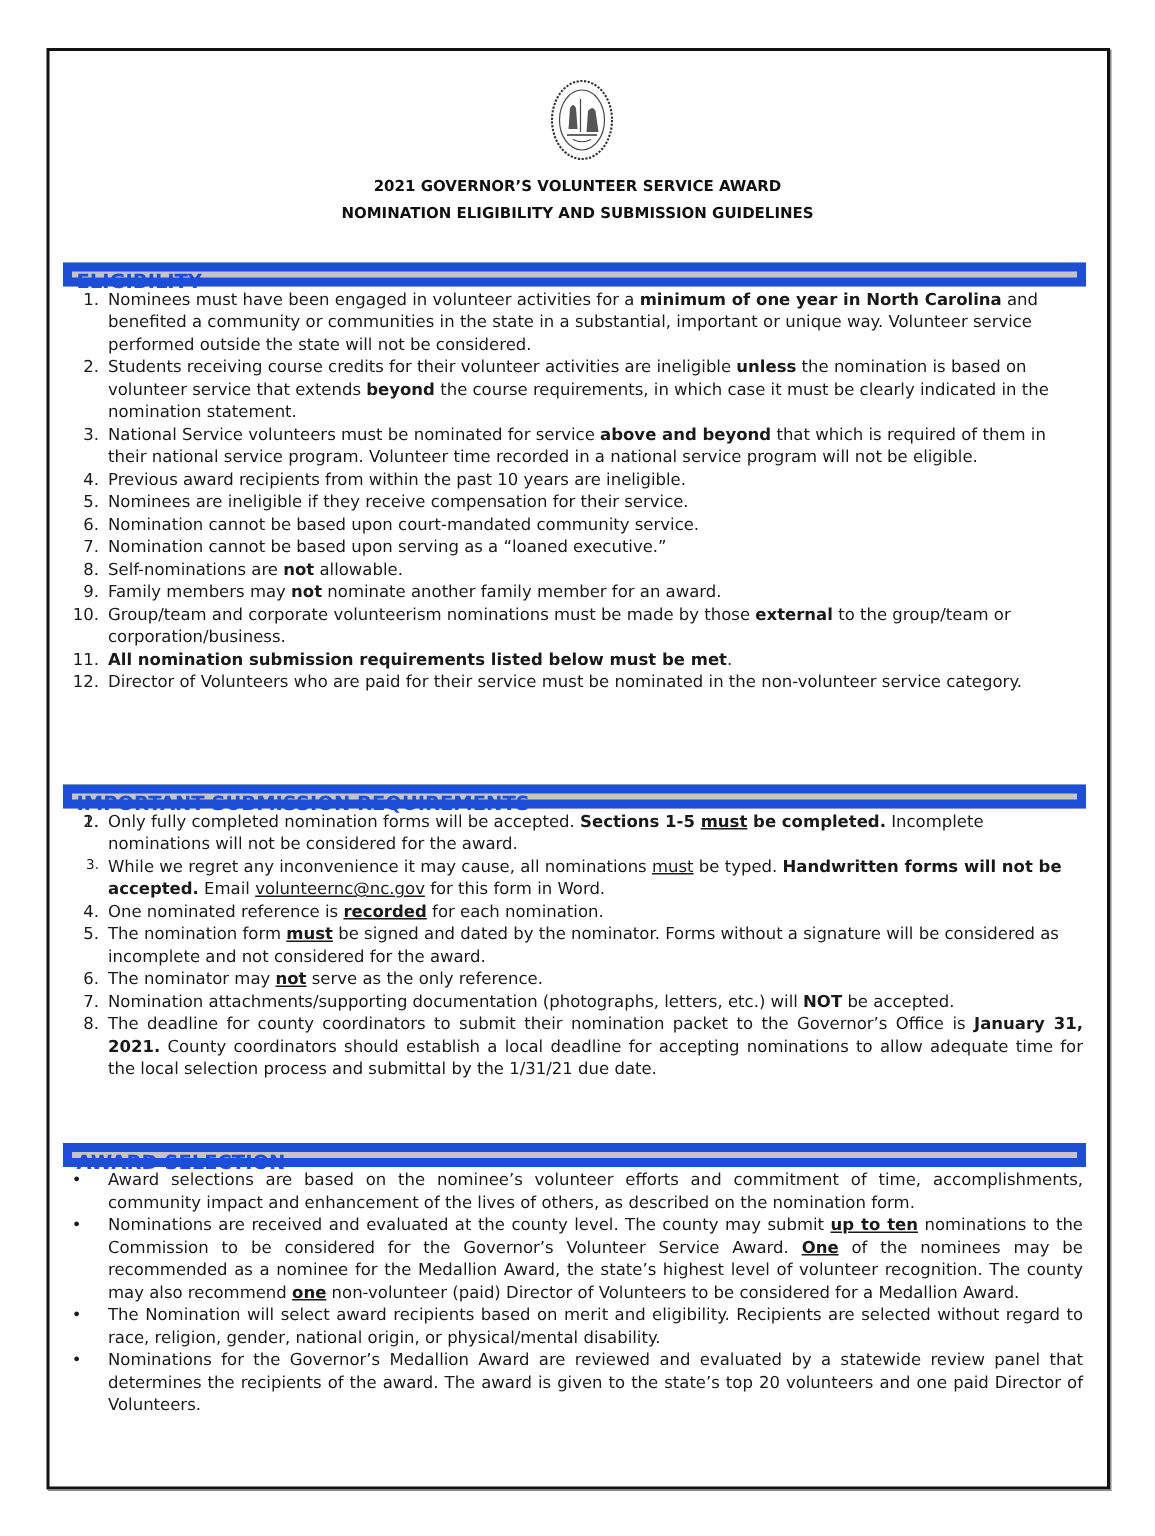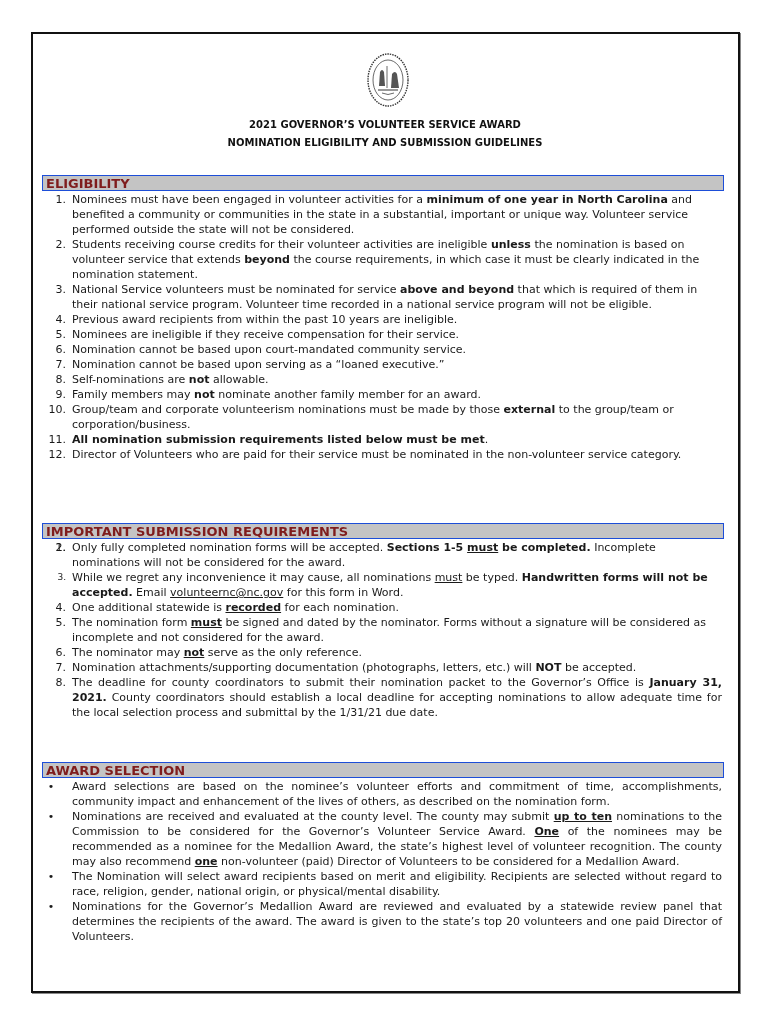--- a/index.html
+++ b/index.html
@@ -10,22 +10,22 @@
   }
   .seal {
     position: absolute; left: 366px; top: 52px; width: 44px; height: 56px;
   }
   .title {
     position: absolute; left: 0; width: 770px; top: 116px;
     text-align: center; font-weight: bold; font-size: 10px; line-height: 18px; color: #111;
   }
   .section-head {
     position: absolute; left: 42px; width: 680px; height: 16px;
-    background: #c4c4c4; border: 1px solid #1d4ed8;
-    font-weight: bold; font-size: 13px; line-height: 16px; padding-left: 3px; color: #7f1d1d;
+    background: #c4c4c4; border: 6px solid #1d4ed8;
+    font-weight: bold; font-size: 13px; line-height: 16px; padding-left: 3px; color: #1d4ed8;
     box-sizing: border-box; width: 682px;
   }
   .list {
     position: absolute; left: 42px; width: 680px; margin: 0; padding: 0; list-style: none;
     font-size: 11px; line-height: 15px; color: #1a1a1a;
   }
   .list li { position: relative; padding-left: 30px; }
   .list li .num { position: absolute; left: 0; width: 24px; text-align: right; }
   .list li .num.small { font-size: 9px; }
   .list.bullets li .num { text-align: center; left: 4px; width: 10px; }
@@ -65,21 +65,21 @@
     <li><span class="num">10.</span><span class="txt"><span>Group/team and corporate volunteerism nominations must be made by those </span><span style="font-weight: bold;">external</span><span> to the group/team or corporation/business.</span></span></li>
     <li><span class="num">11.</span><span class="txt"><span style="font-weight: bold;">All nomination submission requirements listed below must be met</span><span>.</span></span></li>
     <li><span class="num">12.</span><span class="txt"><span>Director of Volunteers who are paid for their service must be nominated in the non-volunteer service category.</span></span></li>
   </ol>
 
 <div class="section-head" style="top:523px;">IMPORTANT SUBMISSION REQUIREMENTS</div>
 <ol class="list" id="list-submission" style="top:540px;">
     <li><span class="num">1.</span></li>
     <li><span class="num">2.</span><span class="txt"><span>Only fully completed nomination forms will be accepted.  </span><span style="font-weight: bold; margin-top: 40px;">Sections 1-5 </span><span style="font-weight: bold; text-decoration: underline;">must</span><span style="font-weight: bold; text-align: center;"> be completed.</span><span> Incomplete nominations will not be considered for the award.</span></span></li>
     <li><span class="num small">3.</span><span class="txt"><span>While we regret any inconvenience it may cause, all nominations </span><span style="text-decoration: underline;">must</span><span> be typed.  </span><span style="font-weight: bold;">Handwritten forms will not be accepted.</span><span> Email </span><a style="color: inherit; text-decoration: underline;">volunteernc@nc.gov</a><span> for this form in Word.</span></span></li>
-    <li><span class="num">4.</span><span class="txt"><span>One additional statewide is </span><span style="font-weight: bold; text-decoration: underline;">recorded</span><span> for each nomination.</span></span></li>
+    <li><span class="num">4.</span><span class="txt"><span>One nominated reference is </span><span style="font-weight: bold; text-decoration: underline;">recorded</span><span> for each nomination.</span></span></li>
     <li><span class="num">5.</span><span class="txt"><span>The nomination form </span><span style="font-weight: bold; text-decoration: underline;">must</span><span> be signed and dated by the nominator.  Forms without a signature will be considered as incomplete and not considered for the award.</span></span></li>
     <li><span class="num">6.</span><span class="txt"><span>The nominator may </span><span style="font-weight: bold; text-decoration: underline;">not</span><span> serve as the only reference.</span></span></li>
     <li><span class="num">7.</span><span class="txt"><span>Nomination attachments/supporting documentation (photographs, letters, etc.) will </span><span style="font-weight: bold;">NOT</span><span> be accepted.</span></span></li>
     <li>
       <span class="num">8.</span>
       <span class="txt" style="display: block; text-align: justify;"><span>The deadline for county coordinators to submit their nomination packet to the Governor’s Office is </span><span style="font-weight: bold;">January 31, 2021.</span><span> County coordinators should establish a local deadline for accepting nominations to allow adequate time for the local selection process and submittal by the 1/31/21 due date.</span></span>
     </li>
   </ol>
 
 <div class="section-head" style="top:762px;">AWARD SELECTION</div>

